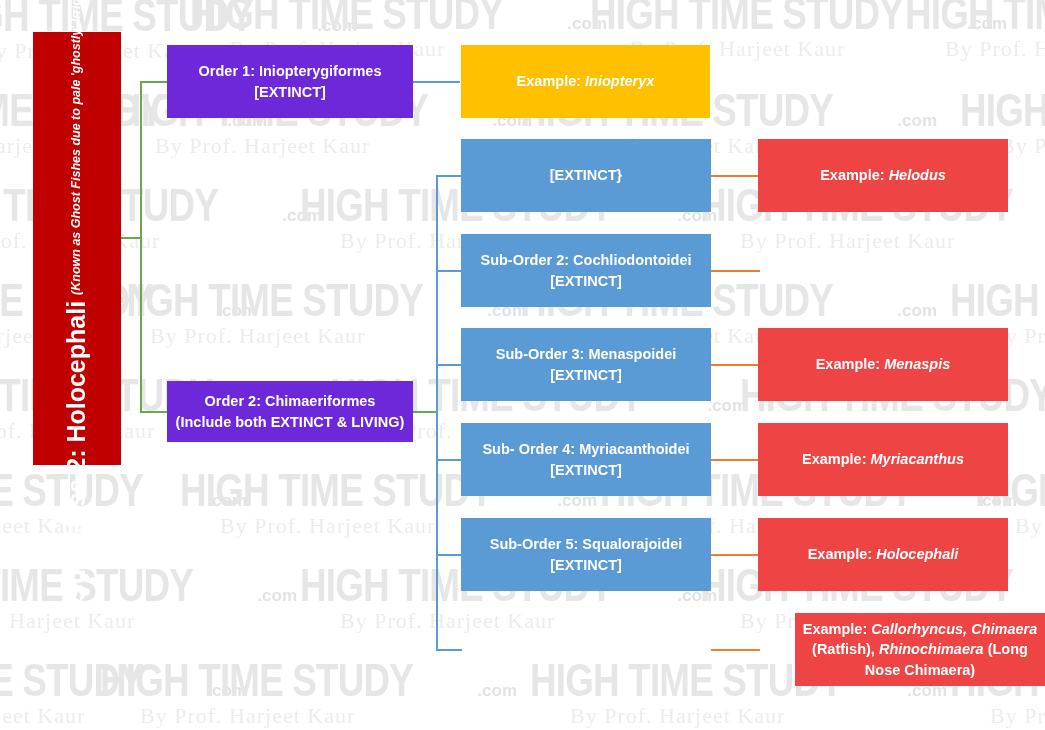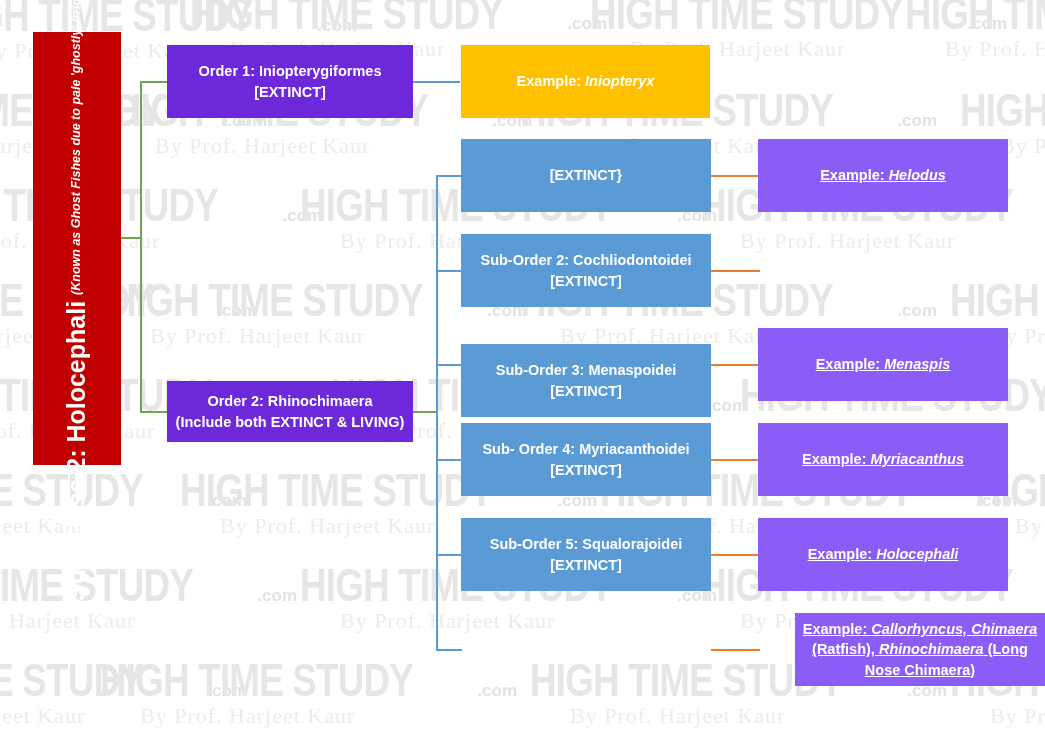--- a/index.html
+++ b/index.html
@@ -84,21 +84,21 @@
   }
   #subclass-note{
     font-size:12.5px;
     font-style:italic;
     font-weight:bold;
     color:#ffffff;
   }
 
   .order-box{background:#6d28d9;font-size:14.5px;}
   .suborder-box{background:#5B9BD5;font-size:14.5px;}
-  .example-box{background:#8b5cf6;font-size:14.5px;text-decoration:underline;}
+  .example-box{background:#ef4444;font-size:14.5px;}
   .example-yellow{background:#FFC000;font-size:14.5px;}
 
   .box em{font-style:italic;}
   .lbl{display:block;}
 </style>
 </head>
 <body>
 
 <div id="stage">
 
@@ -261,21 +261,21 @@
 
   <div class="box order-box" style="left:167px;top:45px;width:246px;height:73px;">
     <div>
       <span class="lbl">Order 1: Iniopterygiformes</span>
       <span class="lbl">[EXTINCT]</span>
     </div>
   </div>
 
   <div class="box order-box" style="left:167px;top:381px;width:246px;height:61px;">
     <div>
-      <span class="lbl">Order 2: Rhinochimaera</span>
+      <span class="lbl">Order 2: Chimaeriformes</span>
       <span class="lbl">(Include both EXTINCT &amp; LIVING)</span>
     </div>
   </div>
 
   <div class="box example-yellow" style="left:461px;top:45px;width:249px;height:73px;">
     <div>
       <span>Example: </span><em>Iniopteryx</em>
     </div>
   </div>
 
@@ -285,21 +285,21 @@
     </div>
   </div>
 
   <div class="box suborder-box" style="left:461px;top:234px;width:250px;height:73px;">
     <div>
       <span class="lbl">Sub-Order 2: Cochliodontoidei</span>
       <span class="lbl">[EXTINCT]</span>
     </div>
   </div>
 
-  <div class="box suborder-box" style="left:461px;top:344px;width:250px;height:73px;">
+  <div class="box suborder-box" style="left:461px;top:328px;width:250px;height:73px;">
     <div>
       <span class="lbl">Sub-Order 3: Menaspoidei</span>
       <span class="lbl">[EXTINCT]</span>
     </div>
   </div>
 
   <div class="box suborder-box" style="left:461px;top:423px;width:250px;height:73px;">
     <div>
       <span class="lbl">Sub- Order 4: Myriacanthoidei</span>
       <span class="lbl">[EXTINCT]</span>

